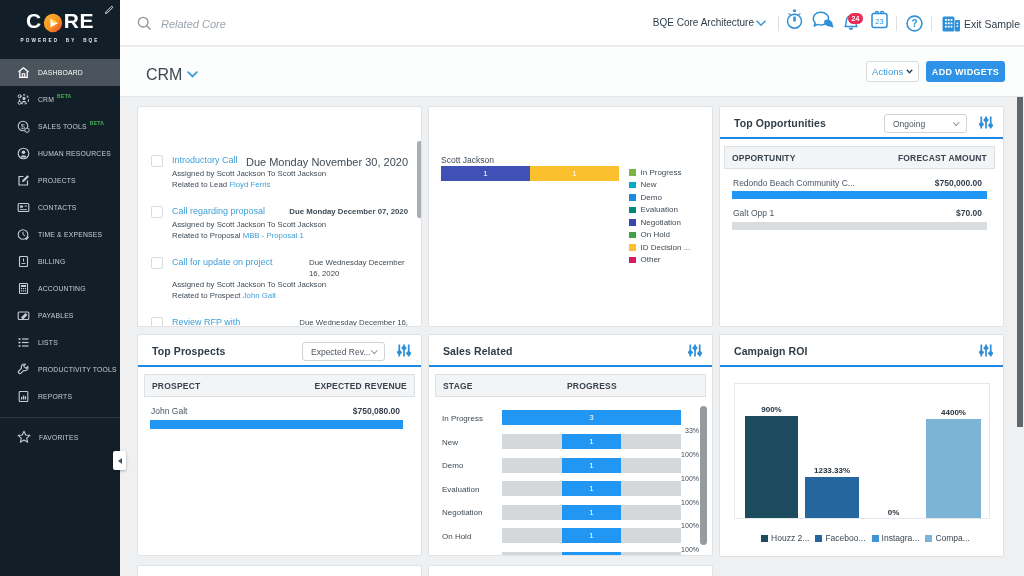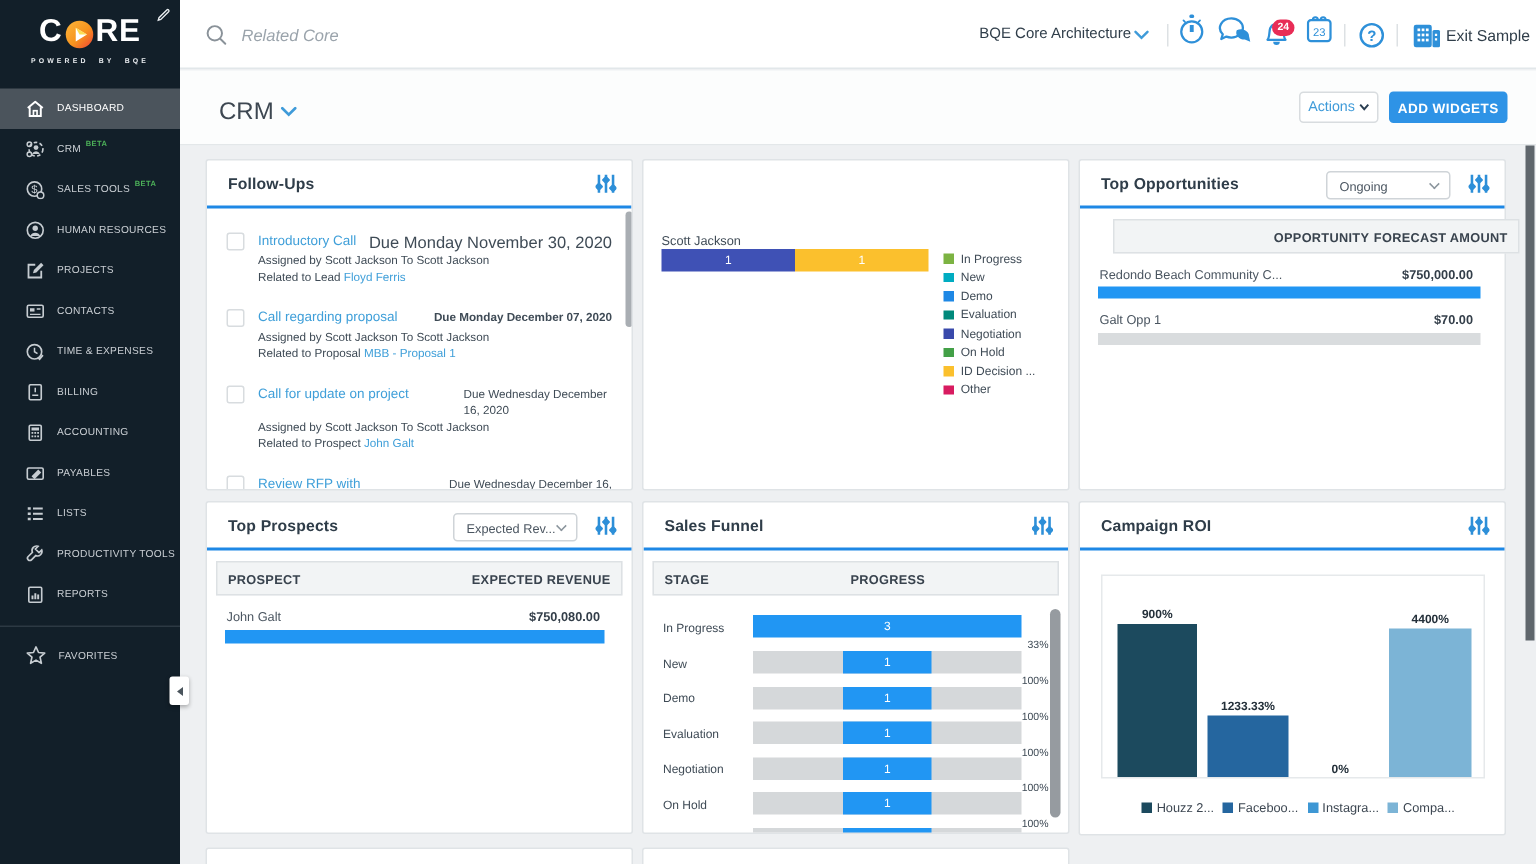--- a/index.html
+++ b/index.html
@@ -250,35 +250,20 @@
     </svg>
   <div id="actionsbtn">Actions&nbsp;<svg width="7" height="5" viewBox="0 0 7 5">
         <path d="M0.8 0.8 L3.5 3.8 L6.2 0.8" fill="none" stroke="#2b3f52" stroke-width="1.3"></path>
       </svg></div>
   <div id="addwidgets">ADD WIDGETS</div>
 </div>
 
 <div id="pgsb"></div>
 
 <div class="card" id="c1" style="left:137px;top:106px;width:285px;height:221px;overflow:hidden;">
-  <div class="chead">
-    <span class="ctitle">Follow-Ups</span>
-    <svg class="fico" style="right:10px;" width="14" height="13" viewBox="0 0 14 13">
-        <g stroke="#2d8fd8" stroke-width="1.7">
-          <line x1="2.3" y1="0.5" x2="2.3" y2="12.5"></line>
-          <line x1="7" y1="0.5" x2="7" y2="12.5"></line>
-          <line x1="11.7" y1="0.5" x2="11.7" y2="12.5"></line>
-        </g>
-        <g fill="#2d8fd8">
-          <rect x="0.2" y="6.3" width="4.2" height="4.2" rx="0.8" transform="rotate(45 2.3 8.4)"></rect>
-          <rect x="4.9" y="1.9" width="4.2" height="4.2" rx="0.8" transform="rotate(45 7 4)"></rect>
-          <rect x="9.6" y="7.3" width="4.2" height="4.2" rx="0.8" transform="rotate(45 11.7 9.4)"></rect>
-        </g>
-      </svg>
-  </div>
   <div style="position:absolute;left:279px;top:34px;width:5px;height:77px;background:#a9aeb3;border-radius:3px;"></div>
 
   <div style="position:absolute;left:13px;top:48px;width:12px;height:12px;border:1px solid #d8dcdf;border-radius:2px;"></div>
   <span class="link" style="position:absolute;left:34px;top:48px;font-size:9px;">Introductory Call</span>
   <span class="bodytxt" style="position:absolute;right:13px;top:49px;font-size:11px;">Due Monday November 30, 2020</span>
   <span class="bodytxt" style="position:absolute;left:34px;top:62px;font-size:7.8px;">Assigned by Scott Jackson To Scott Jackson</span>
   <span class="bodytxt" style="position:absolute;left:34px;top:72.5px;font-size:7.8px;">Related to Lead <span class="link">Floyd Ferris</span></span>
 
   <div style="position:absolute;left:13px;top:99px;width:12px;height:12px;border:1px solid #d8dcdf;border-radius:2px;"></div>
   <span class="link" style="position:absolute;left:34px;top:99px;font-size:9px;">Call regarding proposal</span>
@@ -352,21 +337,21 @@
           <line x1="7" y1="0.5" x2="7" y2="12.5"></line>
           <line x1="11.7" y1="0.5" x2="11.7" y2="12.5"></line>
         </g>
         <g fill="#2d8fd8">
           <rect x="0.2" y="6.3" width="4.2" height="4.2" rx="0.8" transform="rotate(45 2.3 8.4)"></rect>
           <rect x="4.9" y="1.9" width="4.2" height="4.2" rx="0.8" transform="rotate(45 7 4)"></rect>
           <rect x="9.6" y="7.3" width="4.2" height="4.2" rx="0.8" transform="rotate(45 11.7 9.4)"></rect>
         </g>
       </svg>
   </div>
-  <div class="thead" style="left:22px;top:39px;width:271px;height:23px;justify-content:center;">
+  <div class="thead" style="left:4px;top:39px;width:271px;height:23px;">
     <span style="margin-left:7px;">OPPORTUNITY</span>
     <span style="position:absolute;right:7px;">FORECAST AMOUNT</span>
   </div>
   <span style="position:absolute;left:13px;top:71px;font-size:8.5px;color:#4a5560;">Redondo Beach Community C...</span>
   <span style="position:absolute;right:21px;top:71px;font-size:8.5px;font-weight:bold;color:#333e49;">$750,000.00</span>
   <div style="position:absolute;left:12px;top:84px;width:255px;height:8px;background:#2196f3;"></div>
   <span style="position:absolute;left:13px;top:101px;font-size:8.5px;color:#4a5560;">Galt Opp 1</span>
   <span style="position:absolute;right:21px;top:101px;font-size:8.5px;font-weight:bold;color:#333e49;">$70.00</span>
   <div style="position:absolute;left:12px;top:115px;width:255px;height:8px;background:#d9dcde;"></div>
 </div>
@@ -395,21 +380,21 @@
     <span style="margin-left:7px;">PROSPECT</span>
     <span style="position:absolute;right:7px;">EXPECTED REVENUE</span>
   </div>
   <span style="position:absolute;left:13px;top:71px;font-size:8.5px;color:#4a5560;">John Galt</span>
   <span style="position:absolute;right:21px;top:71px;font-size:8.5px;font-weight:bold;color:#333e49;">$750,080.00</span>
   <div style="position:absolute;left:12px;top:85px;width:253px;height:9px;background:#2196f3;"></div>
 </div>
 
 <div class="card" id="c5" style="left:428px;top:334px;width:285px;height:222px;overflow:hidden;">
   <div class="chead">
-    <span class="ctitle">Sales Funnel</span>
+    <span class="ctitle">Sales Related</span>
     <svg class="fico" style="right:10px;" width="14" height="13" viewBox="0 0 14 13">
         <g stroke="#2d8fd8" stroke-width="1.7">
           <line x1="2.3" y1="0.5" x2="2.3" y2="12.5"></line>
           <line x1="7" y1="0.5" x2="7" y2="12.5"></line>
           <line x1="11.7" y1="0.5" x2="11.7" y2="12.5"></line>
         </g>
         <g fill="#2d8fd8">
           <rect x="0.2" y="6.3" width="4.2" height="4.2" rx="0.8" transform="rotate(45 2.3 8.4)"></rect>
           <rect x="4.9" y="1.9" width="4.2" height="4.2" rx="0.8" transform="rotate(45 7 4)"></rect>
           <rect x="9.6" y="7.3" width="4.2" height="4.2" rx="0.8" transform="rotate(45 11.7 9.4)"></rect>

